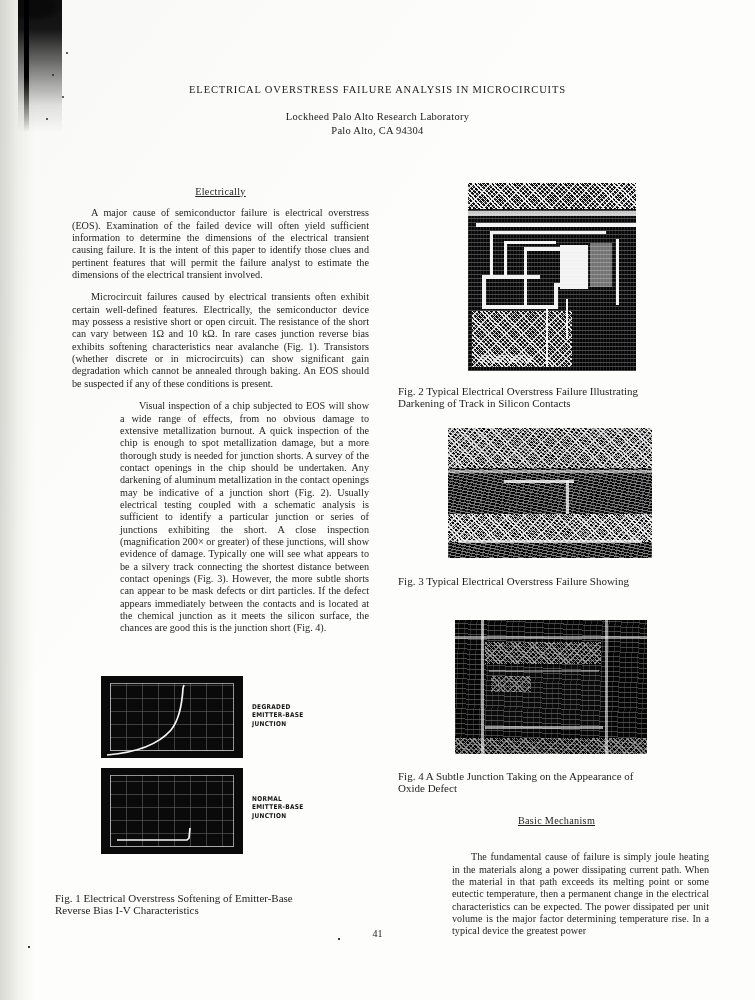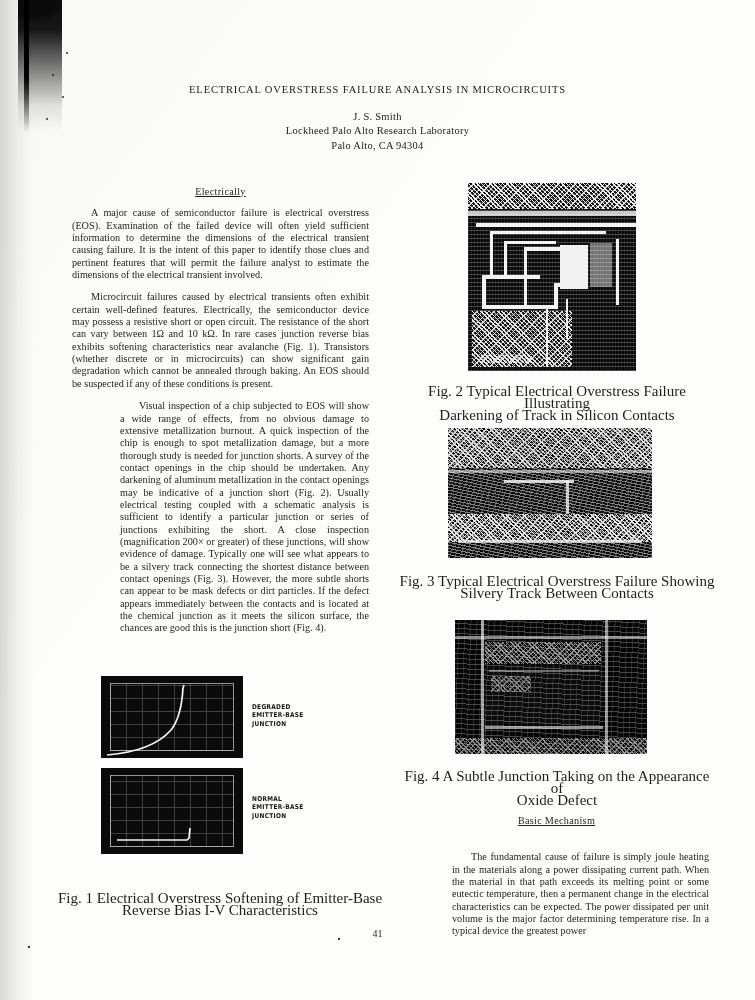--- a/index.html
+++ b/index.html
@@ -69,23 +69,22 @@
     margin:0 0 9px 0;
     font-size:10.2px;
     letter-spacing:0.3px;
   }
   .section-head.tight{margin-bottom:24px;}
   p.para{margin:0 0 10px 0;text-indent:19px;}
   p.para:last-child{margin-bottom:0;margin-left:48px;}
 
   .caption{
     position:absolute;
-    font-size:15px;line-height:12.2px;
+    font-size:11px;line-height:12.2px;
     color:#1d1d1d;
-    text-align:center;
   }
 
   
   .photo{
     position:absolute;
     background-color:#070707;
     overflow:hidden;
   }
   .photo .grain{
     position:absolute;inset:0;
@@ -170,21 +169,20 @@
   <div class="scan-speck" style="left:52px;top:74px;width:2px;height:2px;"></div>
   <div class="scan-speck" style="left:62px;top:96px;width:2px;height:2px;"></div>
   <div class="scan-speck" style="left:46px;top:118px;width:2px;height:2px;"></div>
   <div class="corner-dot" style="left:28px;top:946px;"></div>
   <div class="corner-dot" style="left:338px;top:938px;"></div>
   <div class="scan-tint"></div>
 
   <div class="paper-title">ELECTRICAL OVERSTRESS FAILURE ANALYSIS IN MICROCIRCUITS</div>
 
   <div class="byline">
-    <div>J. S. Smith</div>
     <div>Lockheed Palo Alto Research Laboratory</div>
     <div>Palo Alto,  CA 94304</div>
   </div>
 
   <div class="col col-left">
     <div class="section-head">Electrically</div>
     <p class="para">A major cause of semiconductor failure is electrical overstress (EOS).  Examination of the failed device will often yield sufficient information to determine the dimensions of the electrical transient causing failure.  It is the intent of this paper to identify those clues and pertinent features that will permit the failure analyst to estimate the dimensions of the electrical transient involved.</p>
     <p class="para">Microcircuit failures caused by electrical transients often exhibit certain well-defined features.  Electrically, the semiconductor device may possess a resistive short or open circuit.  The resistance of the short can vary between 1Ω and 10 kΩ.  In rare cases junction reverse bias exhibits softening characteristics near avalanche (Fig. 1).  Transistors (whether discrete or in microcircuits) can show significant gain degradation which cannot be annealed through baking.  An EOS should be suspected if any of these conditions is present.</p>
     <p class="para">Visual inspection of a chip subjected to EOS will show a wide range of effects, from no obvious damage to extensive metallization burnout.  A quick inspection of the chip is enough to spot metallization damage, but a more thorough study is needed for junction shorts.  A survey of the contact openings in the chip should be undertaken.  Any darkening of aluminum metallization in the contact openings may be indicative of a junction short (Fig. 2).  Usually electrical testing coupled with a schematic analysis is sufficient to identify a particular junction or series of junctions exhibiting the short.  A close inspection (magnification 200× or greater) of these junctions, will show evidence of damage.  Typically one will see what appears to be a silvery track connecting the shortest distance between contact openings (Fig. 3).  However, the more subtle shorts can appear to be mask defects or dirt particles.  If the defect appears immediately between the contacts and is located at the chemical junction as it meets the silicon surface, the chances are good this is the junction short (Fig. 4).</p>
   </div>
@@ -259,21 +257,20 @@
     <div class="trace" style="left:56px;top:52px;width:70px;height:3px;opacity:.85;"></div>
     <div class="trace" style="left:118px;top:52px;width:3px;height:34px;opacity:.8;"></div>
     <div class="speckle" style="left:0;top:86px;width:204px;height:28px;opacity:.9;"></div>
     <div class="trace" style="left:10px;top:112px;width:184px;height:3px;opacity:.75;"></div>
     <div class="patch" style="left:0;top:116px;width:204px;height:14px;background:#070707;"></div>
     <div class="grain"></div>
   </div>
 
   <div class="caption" style="left:398px;top:575px;width:318px;">
     <div>Fig. 3  Typical Electrical Overstress Failure Showing</div>
-    <div>Silvery Track Between Contacts</div>
   </div>
 
   <div class="photo fig4" style="left:455px;top:620px;width:192px;height:134px;">
     <div class="patch" style="left:0;top:0;width:192px;height:134px;background:#060606;"></div>
     <div class="trace" style="left:0;top:16px;width:192px;height:3px;opacity:.55;"></div>
     <div class="trace" style="left:26px;top:0;width:3px;height:134px;opacity:.65;"></div>
     <div class="trace" style="left:150px;top:0;width:3px;height:134px;opacity:.6;"></div>
     <div class="speckle" style="left:30px;top:22px;width:116px;height:22px;opacity:.55;"></div>
     <div class="patch" style="left:30px;top:46px;width:118px;height:58px;background:#0b0b0b;"></div>
     <div class="trace dim" style="left:34px;top:50px;width:110px;height:2px;opacity:.5;"></div>

